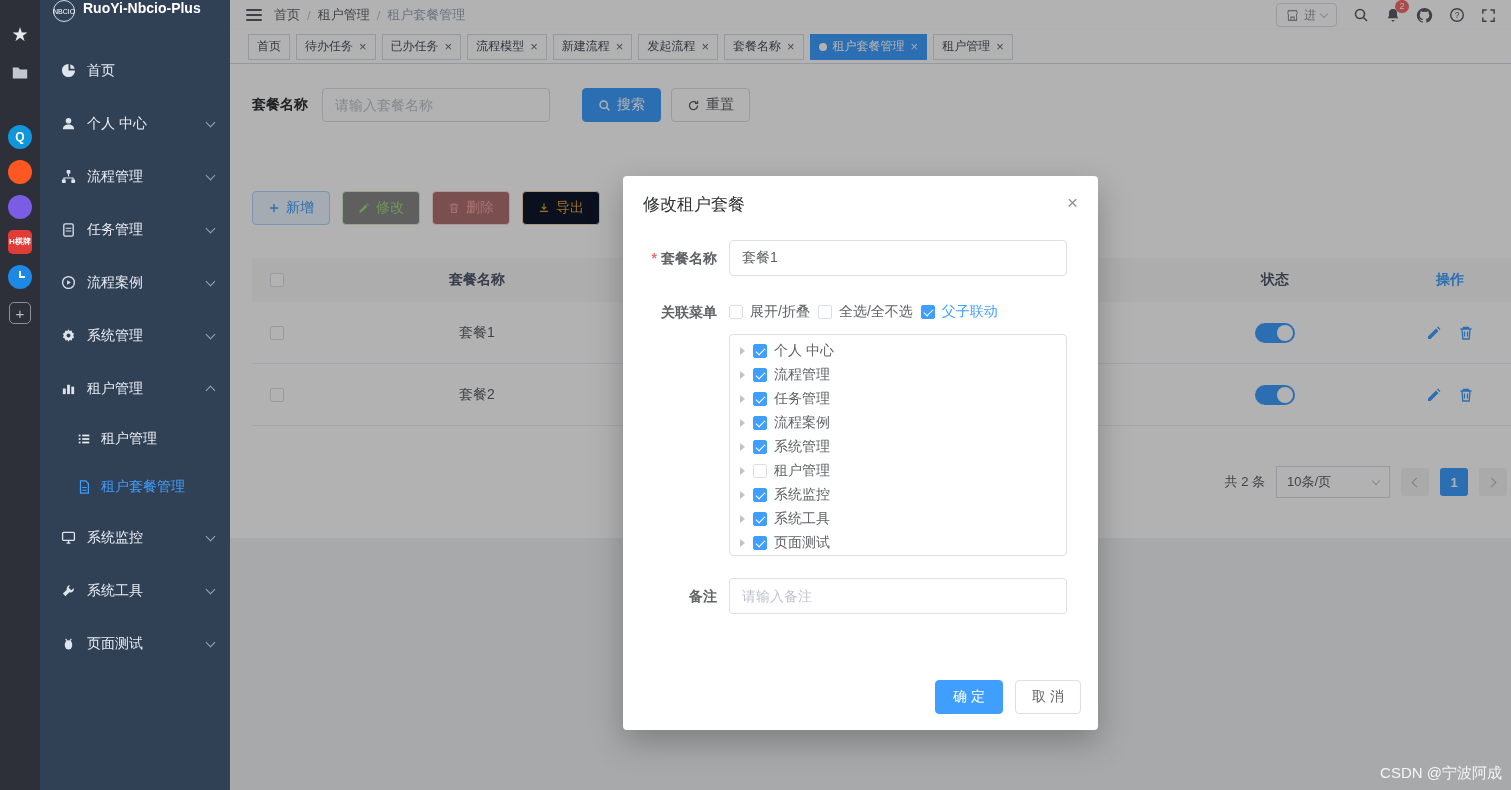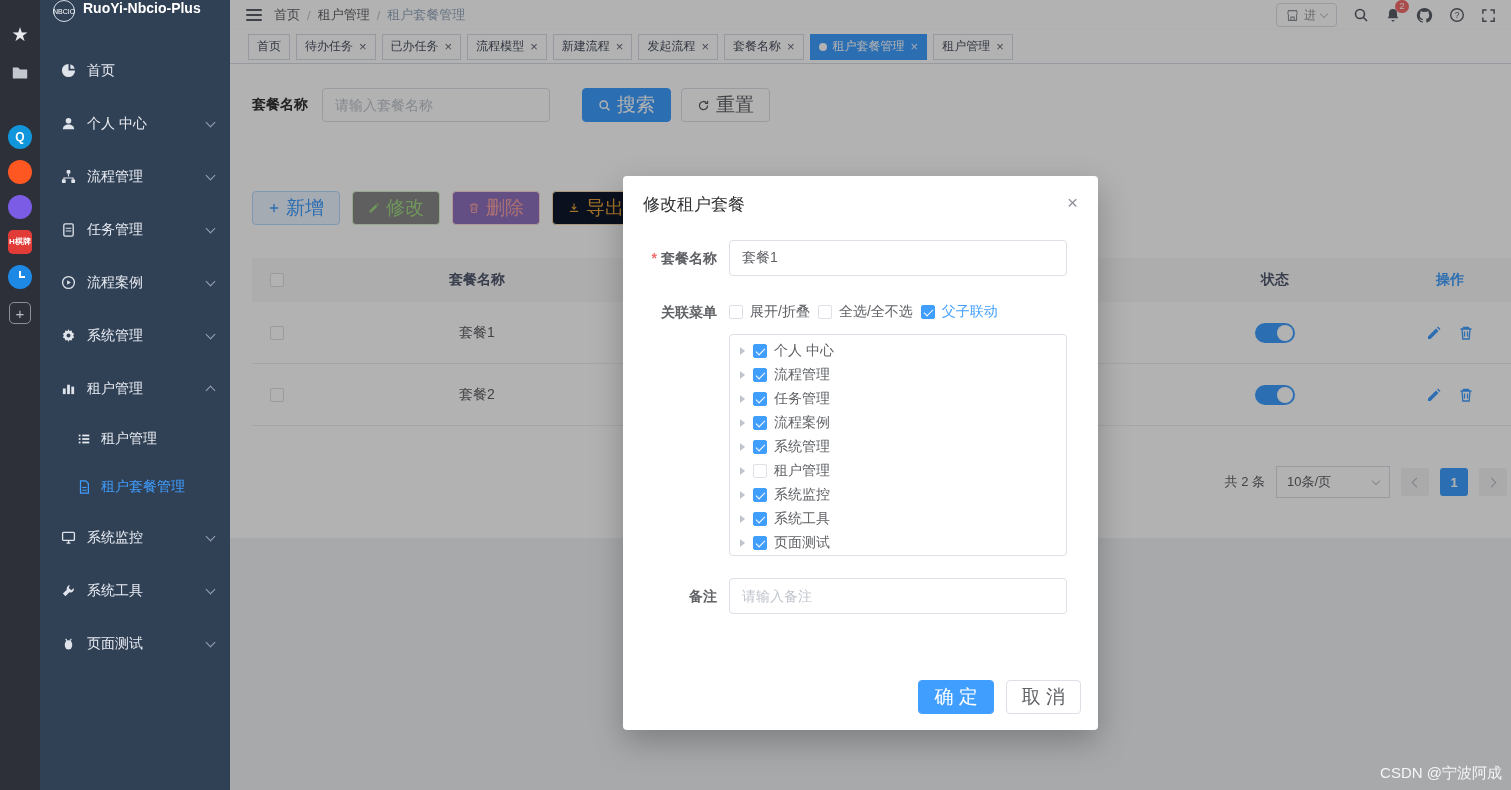--- a/index.html
+++ b/index.html
@@ -71,26 +71,26 @@
   .tab .x{font-size:13px;line-height:1;opacity:.85;cursor:pointer}
 
   .content{background:#fff;padding:24px 0 40px 22px;min-height:460px}
   .search-row{display:flex;align-items:center;gap:10px}
   .search-label{font-weight:bold;color:#303133;margin-right:4px}
   .text-input{height:34px;border:1px solid #dcdfe6;border-radius:4px;padding:0 12px;font-size:14px;color:#606266;
               outline:none;font-family:inherit;background:#fff}
   .text-input::placeholder{color:#bfc4cc}
   .search-input{width:228px}
   .btn{height:34px;display:inline-flex;align-items:center;justify-content:center;gap:6px;padding:0 15px;
-       border-radius:4px;font-size:19px;cursor:pointer;border:1px solid transparent;background:#fff;font-family:inherit}
+       border-radius:4px;font-size:14px;cursor:pointer;border:1px solid transparent;background:#fff;font-family:inherit}
   .btn-primary{background:#409eff;border-color:#409eff;color:#fff}
   .btn-default{border-color:#dcdfe6;color:#606266}
   .btn-plain-primary{color:#409eff;background:#ecf5ff;border-color:#b3d8ff}
   .btn-plain-success{color:#67c23a;background:#404040;border-color:#c2e7b0}
-  .btn-plain-danger{color:#f56c6c;background:#4c1d95;border-color:#fbc4c4}
+  .btn-plain-danger{color:#f56c6c;background:#7f1d1d;border-color:#fbc4c4}
   .btn-plain-warning{color:#e6a23c;background:#0f172a;border-color:#f5dab1}
   .btn.disabled{opacity:.62;cursor:not-allowed}
   .toolbar-row{display:flex;align-items:center;gap:12px;margin-top:69px}
 
   .table{width:1273px;margin-top:33px;font-size:14px}
   .thead{display:flex;background:#f8f8f9;height:44px;align-items:center;font-weight:bold;color:#515a6e}
   .trow{display:flex;height:62px;align-items:center;border-bottom:1px solid #ebeef5;background:#fff;color:#606266}
   .col-check{width:50px;display:flex;justify-content:center}
   .col-name{width:350px;text-align:center}
   .col-fill{flex:1}

